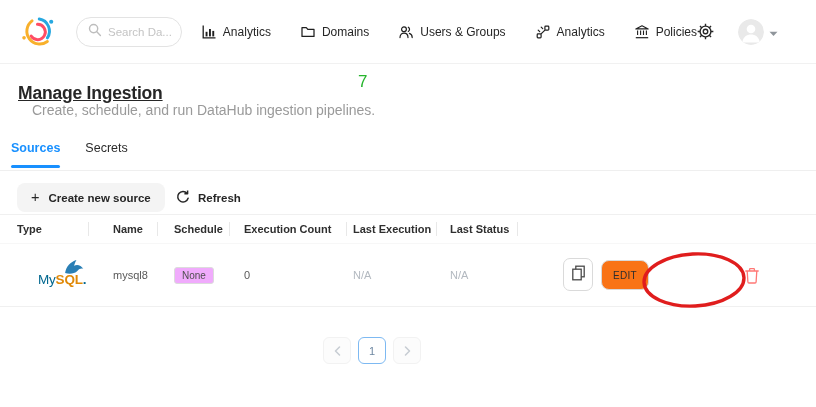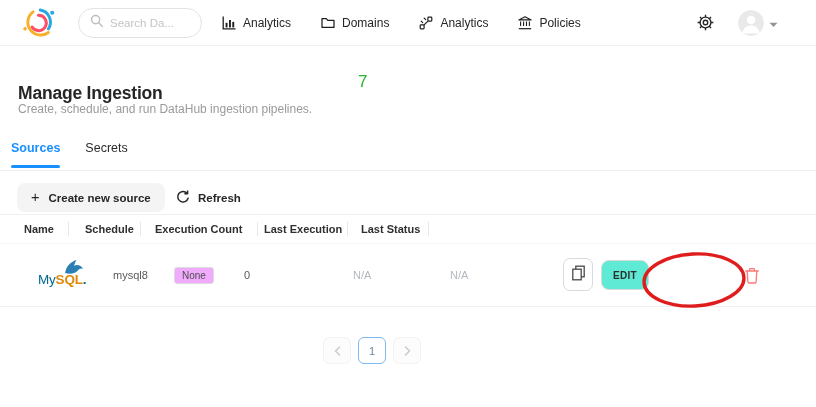--- a/index.html
+++ b/index.html
@@ -1,40 +1,40 @@
 <!DOCTYPE html>
 <html><head>
 <meta charset="utf-8">
 <style>
   html,body{margin:0;padding:0;background:#fff;}
   .screen{position:relative;width:816px;height:407px;background:#fff;overflow:hidden;
           font-family:"Liberation Sans",sans-serif;-webkit-font-smoothing:antialiased;}
 
   
-  .navbar{position:absolute;top:0;left:0;width:816px;height:46px;display:flex;align-items:center;
+  .navbar{position:absolute;top:0;left:0;width:816px;height:64px;display:flex;align-items:center;
           border-bottom:1px solid #f1f1f1;box-sizing:border-box;padding-left:18px;background:#fff;}
   .logo{width:40px;height:38px;display:flex;align-items:center;justify-content:center;cursor:pointer;}
   .searchbar{margin-left:20px;width:124px;height:30px;border:1px solid #e3e3e3;border-radius:16px;
              display:flex;align-items:center;gap:6px;padding:0 6px 0 11px;box-sizing:border-box;background:#fff;}
   .searchbar input{border:none;outline:none;width:100%;padding:0;font-size:11.5px;color:#595959;
                    background:transparent;font-family:inherit;}
   .searchbar input::placeholder{color:#c4c4c4;}
   .nav{display:flex;margin-left:20px;gap:30px;}
   .nav-item{display:flex;align-items:center;gap:7px;font-size:12px;font-weight:500;color:#262626;
             cursor:pointer;white-space:nowrap;}
   .nav-item svg{display:block;}
   .nav-right{margin-left:auto;display:flex;align-items:center;gap:24px;padding-right:38px;}
   .gear-btn{background:none;border:none;padding:0;cursor:pointer;display:flex;}
   .account{display:flex;align-items:center;gap:5px;cursor:pointer;}
   .avatar{width:26px;height:26px;border-radius:50%;overflow:hidden;}
 
   
-  .page-title{position:absolute;left:18px;top:71px;font-size:17.5px;font-weight:700;color:#262626;letter-spacing:-0.2px;}
+  .page-title{position:absolute;left:18px;top:71px;font-size:17.5px;font-weight:700;color:#262626;letter-spacing:-0.2px;text-decoration:underline;}
   .anno-step{position:absolute;left:358px;top:72px;font-size:17px;font-weight:500;color:#27b52e;}
-  .page-subtitle{position:absolute;left:18px;top:102px;font-size:12px;color:#9a9a9a;}
+  .page-subtitle{position:absolute;left:32px;top:102px;font-size:14px;color:#9a9a9a;}
 
   
   .tabs{position:absolute;left:11px;top:141px;display:flex;gap:25px;}
   .tab{font-size:12.5px;padding-bottom:13px;cursor:pointer;position:relative;}
   .tab.active{color:#1890ff;font-weight:600;}
   .tab.active::after{content:"";position:absolute;left:0;right:0;bottom:0;height:3px;background:#1890ff;border-radius:1.5px;}
   .tab.inactive{color:#2b2b2b;font-weight:500;}
   .tabs-divider{position:absolute;left:0;top:170px;width:816px;height:1px;background:#efefef;}
 
   
@@ -68,22 +68,22 @@
   .mysql-text{font-size:13.5px;letter-spacing:-0.2px;white-space:nowrap;}
   .mysql-my{color:#00678f;font-weight:400;}
   .mysql-sql{color:#e08908;font-weight:800;}
   .mysql-dot{color:#00678f;font-weight:800;}
   .dolphin{position:absolute;top:-14px;left:25px;}
 
   .icon-btn-copy{position:absolute;left:563px;top:14px;width:30px;height:33px;border:1px solid #dadada;
                  border-radius:7px;background:#fff;display:flex;align-items:center;justify-content:center;cursor:pointer;}
   .btn-edit{position:absolute;left:601px;top:16px;width:48px;height:30px;}
   .btn-execute{position:absolute;left:658px;top:16px;width:73px;height:30px;}
-  .row-btn{border:1px solid #d9d9d9;border-radius:8px;background:#5eead4;display:flex;align-items:center;
-           justify-content:center;font-size:10px;font-weight:700;color:#2d2d2d;letter-spacing:0.3px;
+  .row-btn{border:1px solid #d9d9d9;border-radius:8px;background:#f97316;display:flex;align-items:center;
+           justify-content:center;font-size:10px;font-weight:400;color:#2d2d2d;letter-spacing:0.3px;
            cursor:pointer;font-family:inherit;box-sizing:border-box;}
   .trash-btn{position:absolute;left:744px;top:23px;background:none;border:none;padding:0;cursor:pointer;display:flex;}
 
   
   .red-circle{position:absolute;left:640px;top:250px;pointer-events:none;}
 
   
   .pagination{position:absolute;left:323px;top:337px;display:flex;gap:7px;align-items:center;}
   .page-btn{width:28px;height:27px;border-radius:6px;display:flex;align-items:center;justify-content:center;
             box-sizing:border-box;cursor:pointer;background:#fff;}
@@ -128,20 +128,30 @@
         </span>
         <span>Analytics</span>
       </div>
       <div class="nav-item">
         <span>
           <svg width="14" height="14" viewBox="0 0 14 14">
             <path d="M1 2.6 h4.3 l1.5 1.8 H13 V11.4 H1 Z" fill="none" stroke="#1f1f1f" stroke-width="1.25" stroke-linejoin="round"></path>
           </svg>
         </span>
         <span>Domains</span>
+      </div>
+      <div class="nav-item">
+        <span>
+          <svg width="14" height="14" viewBox="0 0 14 14">
+            <circle cx="5" cy="4.3" r="2.4" fill="none" stroke="#1f1f1f" stroke-width="1.2"></circle>
+            <path d="M1 12.6 C1 9.6 3 8.1 5 8.1 C7 8.1 9 9.6 9 12.6" fill="none" stroke="#1f1f1f" stroke-width="1.2" stroke-linecap="round"></path>
+            <path d="M9.3 2.2 A 2.4 2.4 0 0 1 9.3 6.4 M10.4 8.4 C12.1 9 13.2 10.6 13.2 12.6" fill="none" stroke="#1f1f1f" stroke-width="1.2" stroke-linecap="round"></path>
+          </svg>
+        </span>
+        <span>Users &amp; Groups</span>
       </div>
       <div class="nav-item">
         <span>
           <svg width="14" height="14" viewBox="0 0 14 14">
             <rect x="1.2" y="8.9" width="3.9" height="3.9" rx="0.8" fill="none" stroke="#1f1f1f" stroke-width="1.2"></rect>
             <rect x="8.9" y="1.2" width="3.9" height="3.9" rx="0.8" fill="none" stroke="#1f1f1f" stroke-width="1.2"></rect>
             <path d="M5.3 8.7 L8.7 5.3" stroke="#1f1f1f" stroke-width="1.2" stroke-linecap="round"></path>
             <path d="M2.2 5.2 l1.5 1.5 M5.2 2.2 l1.5 1.5" stroke="#1f1f1f" stroke-width="1.2" stroke-linecap="round"></path>
           </svg>
         </span>
@@ -203,20 +213,21 @@
       <svg width="14" height="14" viewBox="0 0 14 14">
         <path d="M12.1 8.3 A 5.3 5.3 0 1 1 11 3.2" fill="none" stroke="#262626" stroke-width="1.5" stroke-linecap="round"></path>
         <path d="M11.6 0.6 L11.6 3.8 L8.4 3.8" fill="none" stroke="#262626" stroke-width="1.5" stroke-linejoin="round"></path>
       </svg>
     </span>
     <span>Refresh</span>
   </button>
   <div class="toolbar-divider"></div>
 
   <div class="thead">
+    <div class="th c1">Type</div>
     <div class="th c2">Name</div>
     <div class="th c3">Schedule</div>
     <div class="th c4">Execution Count</div>
     <div class="th c5">Last Execution</div>
     <div class="th c6">Last Status</div>
   </div>
 
   <div class="trow">
     <div class="td c1">
       <div class="mysql-logo">

